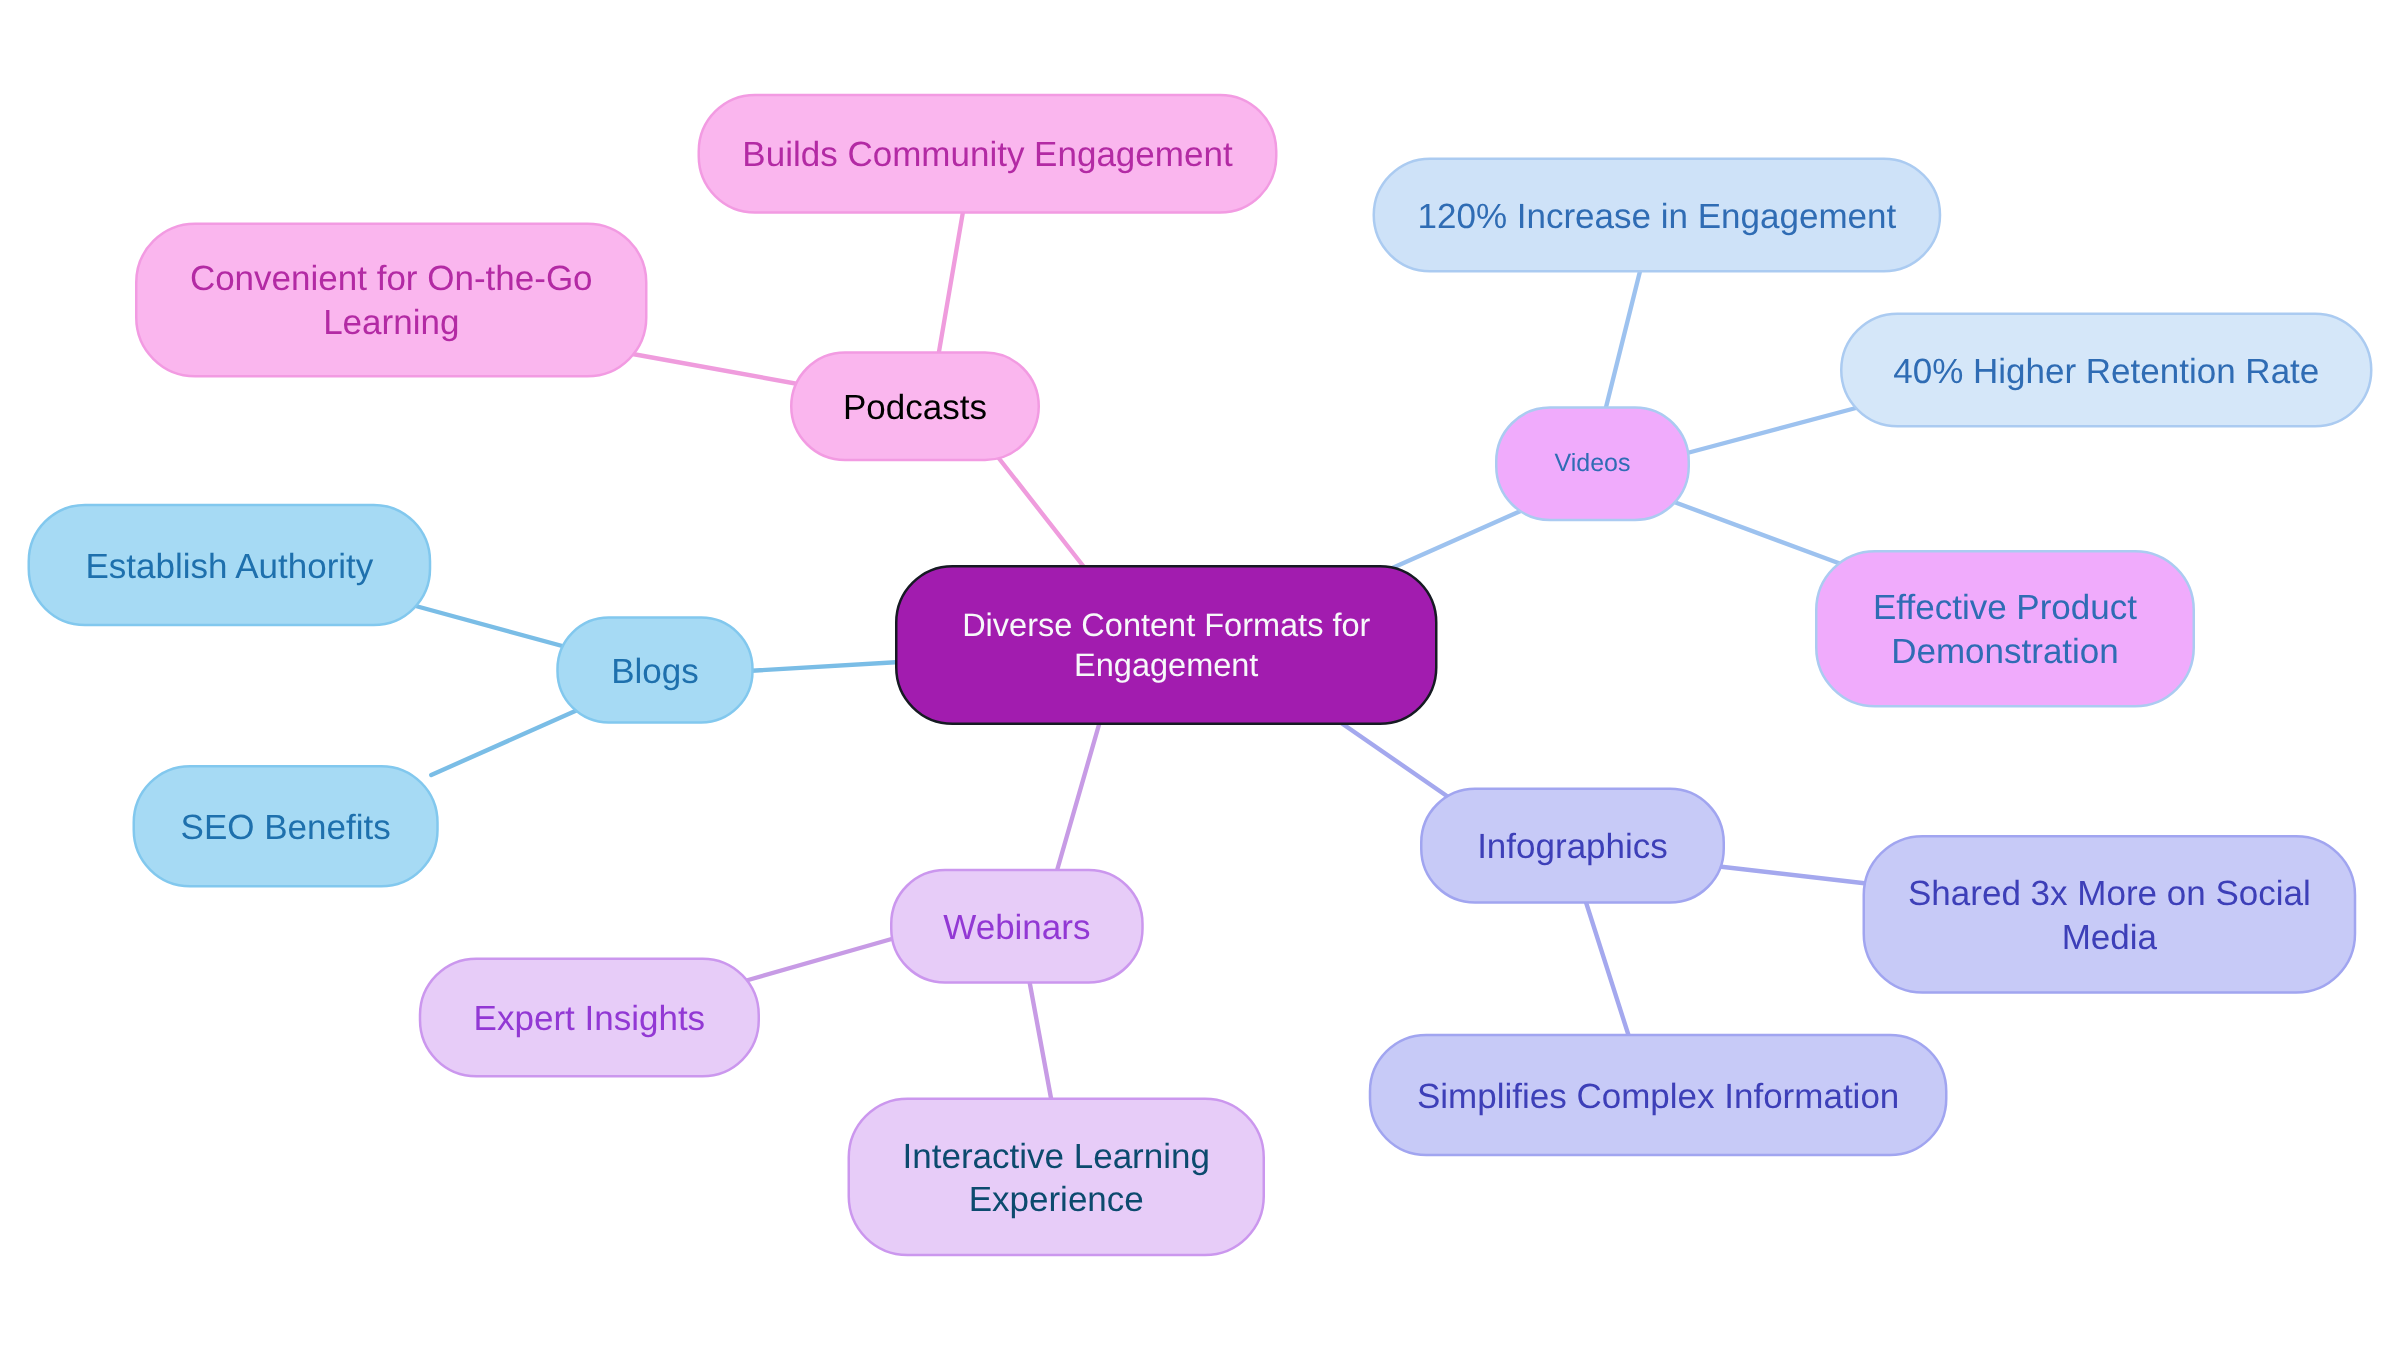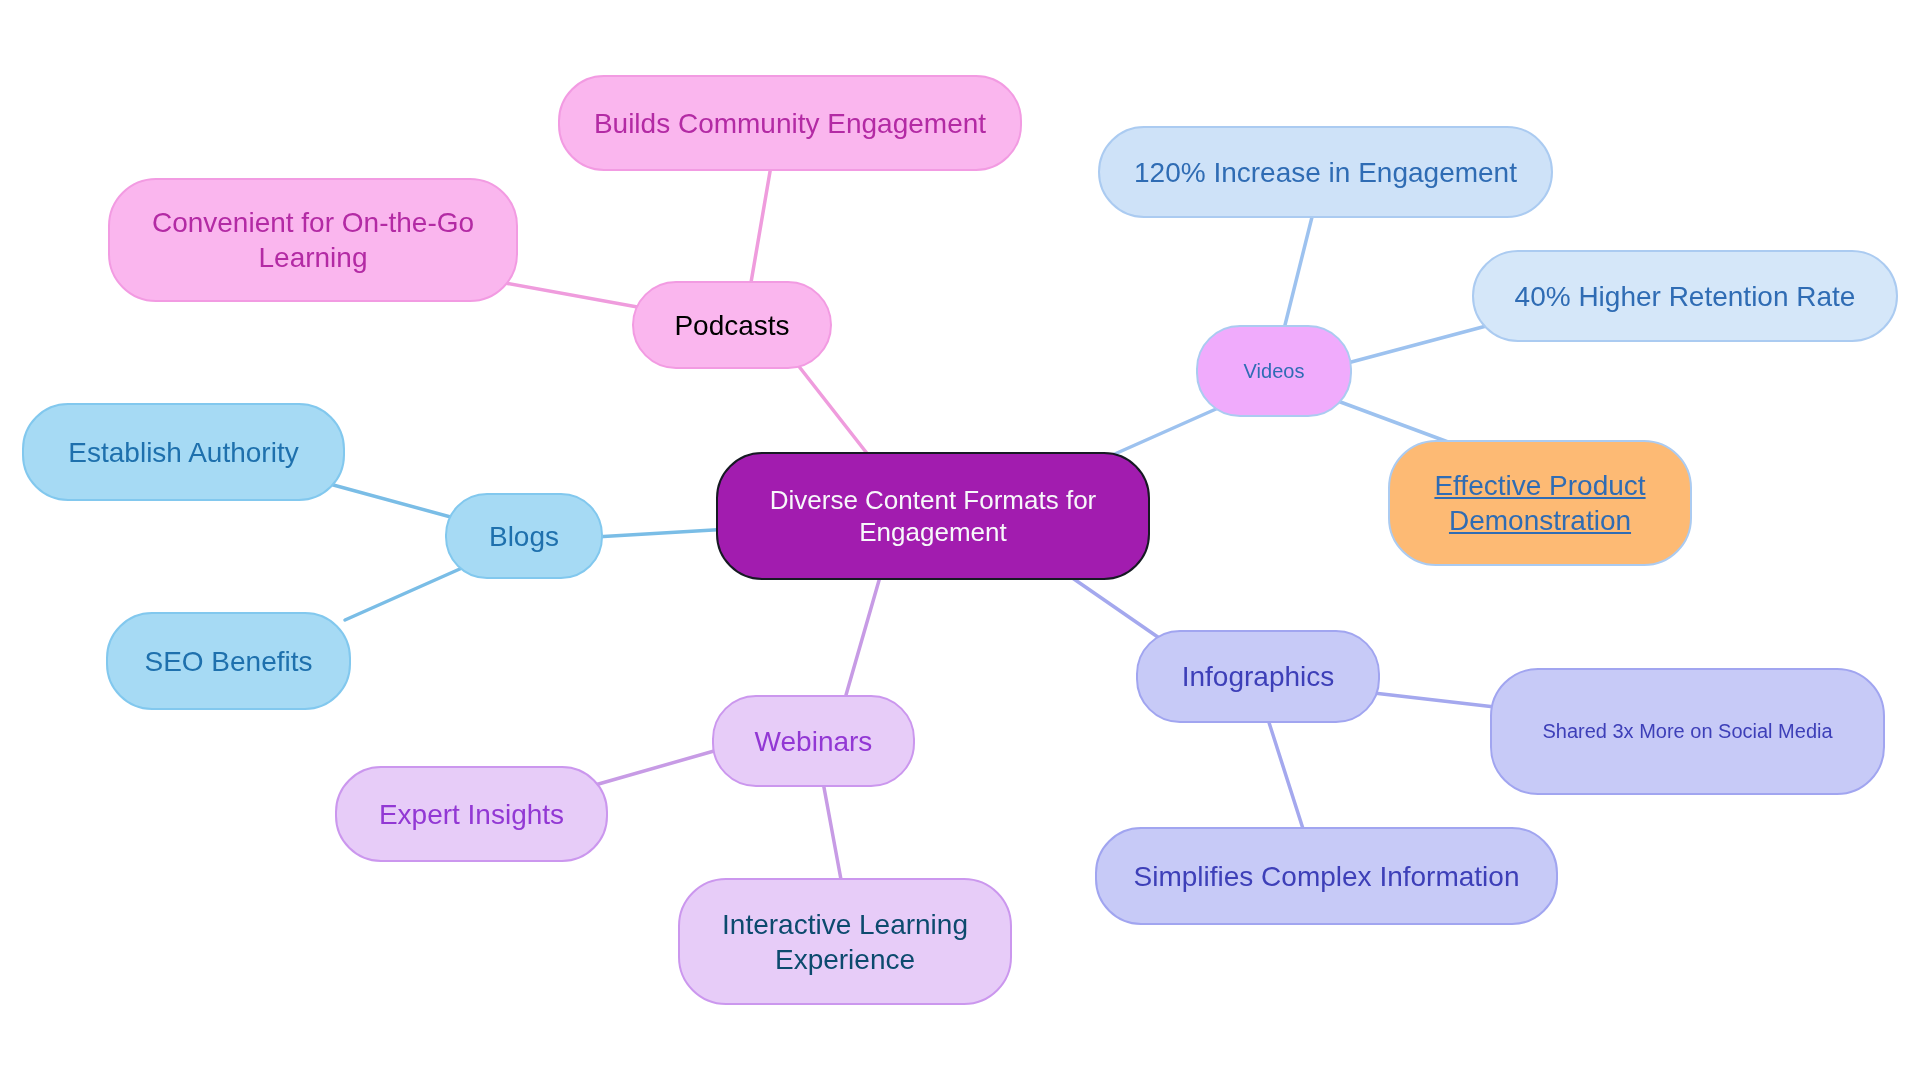--- a/index.html
+++ b/index.html
@@ -64,21 +64,21 @@
     </div>
     <div class="node" style="left: 1196px; top: 325px; width: 156px; height: 92px; background: #f0abfc; border-color: rgb(171, 203, 241); color: rgb(47, 108, 180); font-size: 20px; border-radius: 44px;">
       <span>Videos</span>
     </div>
     <div class="node" style="left: 1098px; top: 126px; width: 455px; height: 92px; background: rgb(206, 226, 248); border-color: rgb(171, 203, 241); color: rgb(47, 108, 180); font-size: 28px; border-radius: 46px;">
       <span>120% Increase in Engagement</span>
     </div>
     <div class="node" style="left: 1472px; top: 250px; width: 426px; height: 92px; background: rgb(213, 231, 249); border-color: rgb(171, 203, 241); color: rgb(47, 108, 180); font-size: 28px; border-radius: 46px;">
       <span>40% Higher Retention Rate</span>
     </div>
-    <div class="node" style="left: 1388px; top: 440px; width: 304px; height: 126px; background: #fdba74; border-color: rgb(171, 203, 241); color: rgb(47, 108, 180); font-size: 28px; border-radius: 48px; text-decoration: underline;">
+    <div class="node" style="left: 1452px; top: 440px; width: 304px; height: 126px; background: #f0abfc; border-color: rgb(171, 203, 241); color: rgb(47, 108, 180); font-size: 28px; border-radius: 48px;">
       <span>Effective Product Demonstration</span>
     </div>
     <div class="node" style="left: 445px; top: 493px; width: 158px; height: 86px; background: rgb(166, 218, 244); border-color: rgb(130, 200, 238); color: rgb(30, 112, 173); font-size: 28px; border-radius: 42px;">
       <span>Blogs</span>
     </div>
     <div class="node" style="left: 22px; top: 403px; width: 323px; height: 98px; background: rgb(166, 218, 244); border-color: rgb(130, 200, 238); color: rgb(30, 112, 173); font-size: 28px; border-radius: 46px;">
       <span>Establish Authority</span>
     </div>
     <div class="node" style="left: 106px; top: 612px; width: 245px; height: 98px; background: rgb(166, 218, 244); border-color: rgb(130, 200, 238); color: rgb(30, 112, 173); font-size: 28px; border-radius: 46px;">
       <span>SEO Benefits</span>
@@ -88,19 +88,19 @@
     </div>
     <div class="node" style="left: 335px; top: 766px; width: 273px; height: 96px; background: rgb(231, 204, 248); border-color: rgb(203, 151, 238); color: rgb(146, 56, 212); font-size: 28px; border-radius: 46px;">
       <span>Expert Insights</span>
     </div>
     <div class="node" style="left: 678px; top: 878px; width: 334px; height: 127px; background: rgb(231, 204, 248); border-color: rgb(203, 151, 238); color: #0c4a6e; font-size: 28px; border-radius: 48px;">
       <span>Interactive Learning Experience</span>
     </div>
     <div class="node" style="left: 1136px; top: 630px; width: 244px; height: 93px; background: rgb(199, 202, 247); border-color: rgb(161, 165, 240); color: rgb(61, 63, 184); font-size: 28px; border-radius: 44px;">
       <span>Infographics</span>
     </div>
-    <div class="node" style="left: 1490px; top: 668px; width: 395px; height: 127px; background: rgb(199, 202, 247); border-color: rgb(161, 165, 240); color: rgb(61, 63, 184); font-size: 20px; border-radius: 48px;">
+    <div class="node" style="left: 1490px; top: 668px; width: 395px; height: 127px; background: rgb(199, 202, 247); border-color: rgb(161, 165, 240); color: rgb(61, 63, 184); font-size: 28px; border-radius: 48px;">
       <span>Shared 3x More on Social Media</span>
     </div>
     <div class="node" style="left: 1095px; top: 827px; width: 463px; height: 98px; background: rgb(199, 202, 247); border-color: rgb(161, 165, 240); color: rgb(61, 63, 184); font-size: 28px; border-radius: 46px;">
       <span>Simplifies Complex Information</span>
     </div>
   </div>
 
 </body></html>

